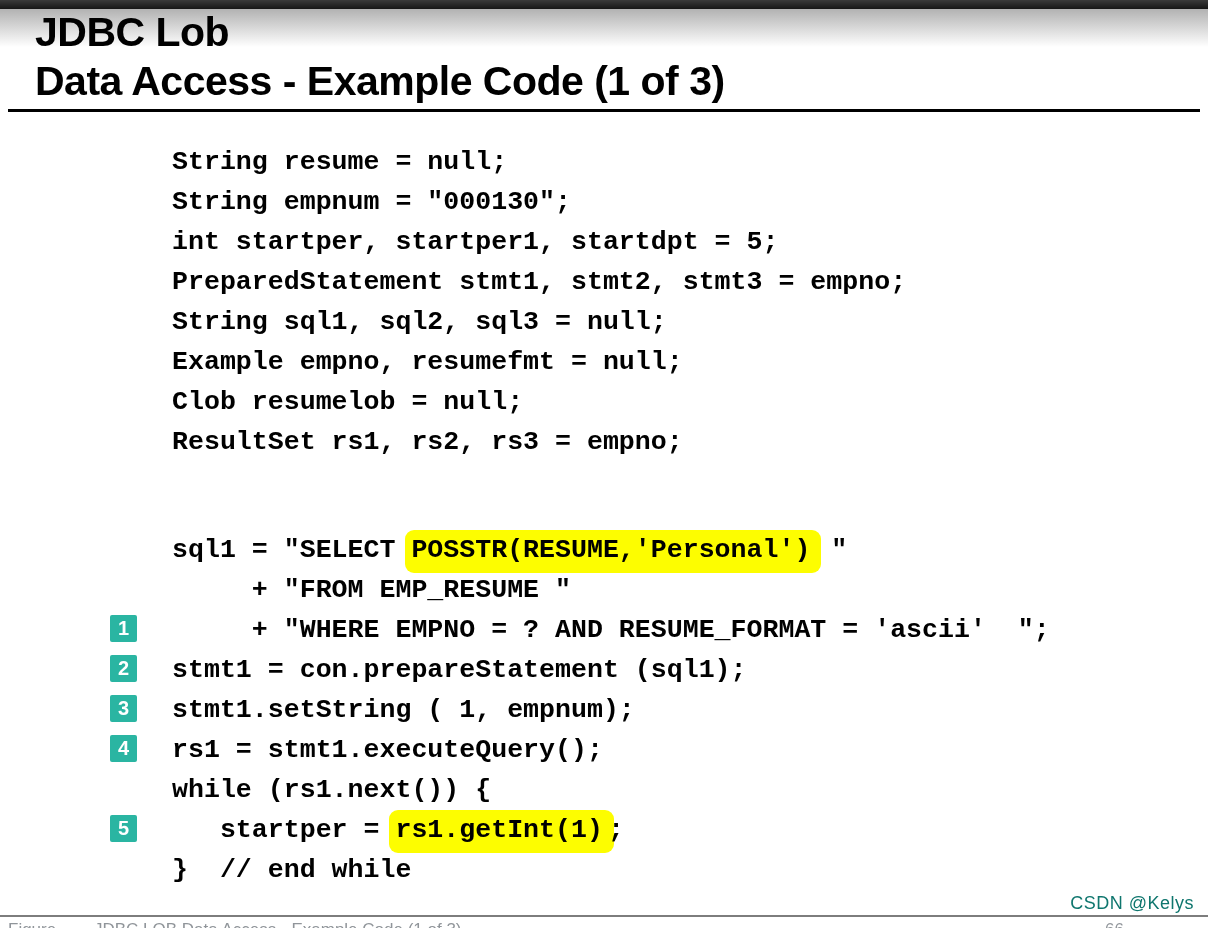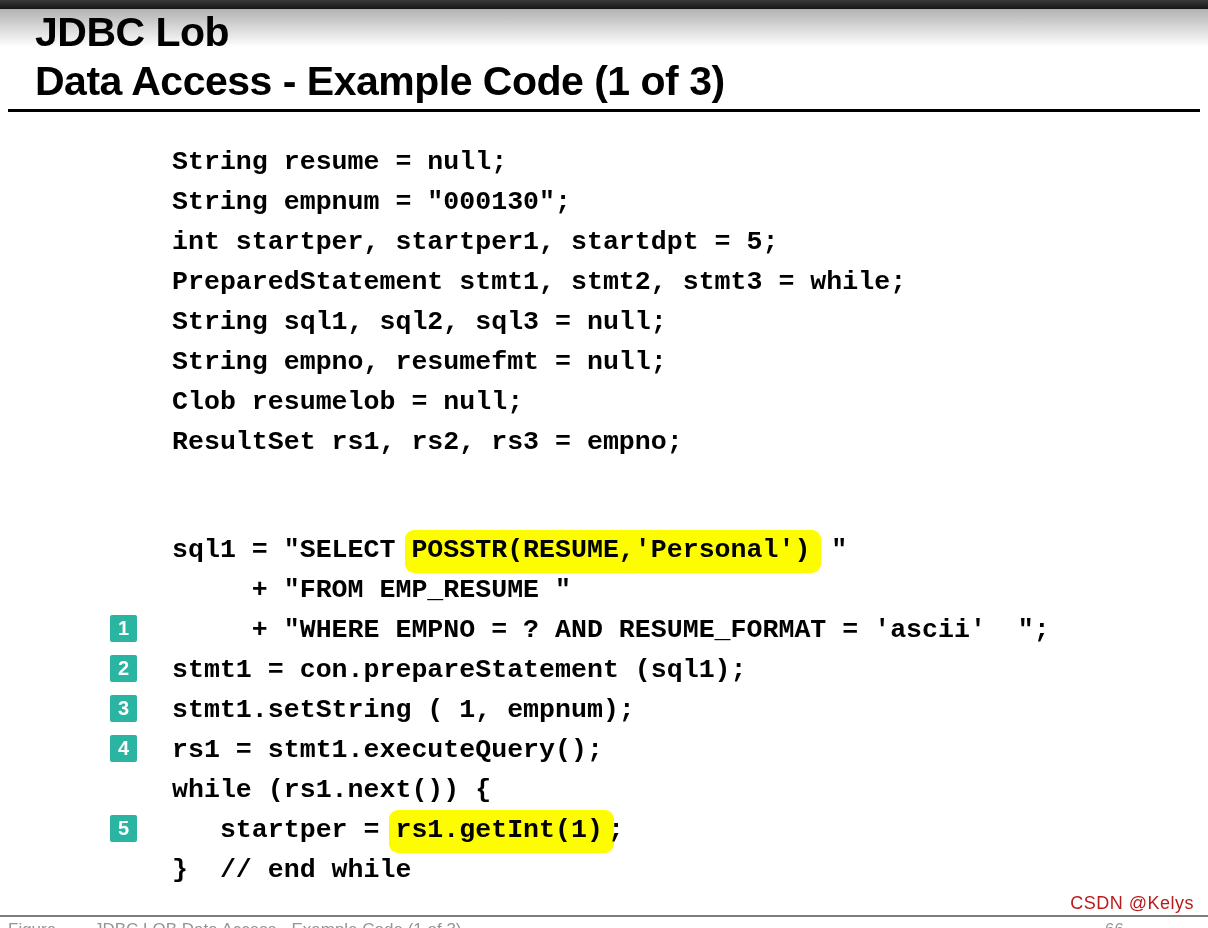--- a/index.html
+++ b/index.html
@@ -47,21 +47,21 @@
     border-radius:2px;
   }
   .hl {
     background:var(--hl-bg,#fdfd00);
     border-radius:9px;
     padding:5px 11px 8px 6px;
     margin:-5px -6px -8px -6px;
   }
   .watermark {
     position:absolute; right:14px; top:893px;
-    font-size:18px; color:#b91c1c; letter-spacing:0.5px;
+    font-size:18px; color:#0f766e; letter-spacing:0.5px;
     white-space:nowrap;
   }
   .footer-line {
     position:absolute; left:0; top:915px; width:1208px; height:2px;
     background:#7d7d7d;
   }
   .caption {
     position:absolute; left:8px; top:920px;
     font-size:17px; color:#90959a; white-space:pre;
   }
@@ -80,23 +80,23 @@
   <div>JDBC Lob</div>
   <div>Data Access - Example Code (1 of 3)</div>
 </div>
 
 <div class="title-rule"></div>
 
 <div class="code" id="code-block-1">
     <div class="cl"><span>String resume = null;</span></div>
     <div class="cl"><span>String empnum = "000130";</span></div>
     <div class="cl"><span>int startper, startper1, startdpt = 5;</span></div>
-    <div class="cl"><span>PreparedStatement stmt1, stmt2, stmt3 = while;</span></div>
+    <div class="cl"><span>PreparedStatement stmt1, stmt2, stmt3 = empno;</span></div>
     <div class="cl"><span>String sql1, sql2, sql3 = null;</span></div>
-    <div class="cl"><span>String empno, resumefmt = null;</span></div>
+    <div class="cl"><span>Example empno, resumefmt = null;</span></div>
     <div class="cl"><span>Clob resumelob = null;</span></div>
     <div class="cl"><span>ResultSet rs1, rs2, rs3 = empno;</span></div>
   </div>
 <div class="code" id="code-block-2">
     <div class="cl"><span>sql1 = "SELECT </span><span class="hl">POSSTR(RESUME,'Personal')</span><span> "</span></div>
     <div class="cl"><span>     + "FROM EMP_RESUME "</span></div>
     <div class="cl"><span class="marker">1</span><span>     + "WHERE EMPNO = ? AND RESUME_FORMAT = 'ascii'  ";</span></div>
     <div class="cl"><span class="marker">2</span><span>stmt1 = con.prepareStatement (sql1);</span></div>
     <div class="cl"><span class="marker">3</span><span>stmt1.setString ( 1, empnum);</span></div>
     <div class="cl"><span class="marker">4</span><span>rs1 = stmt1.executeQuery();</span></div>

